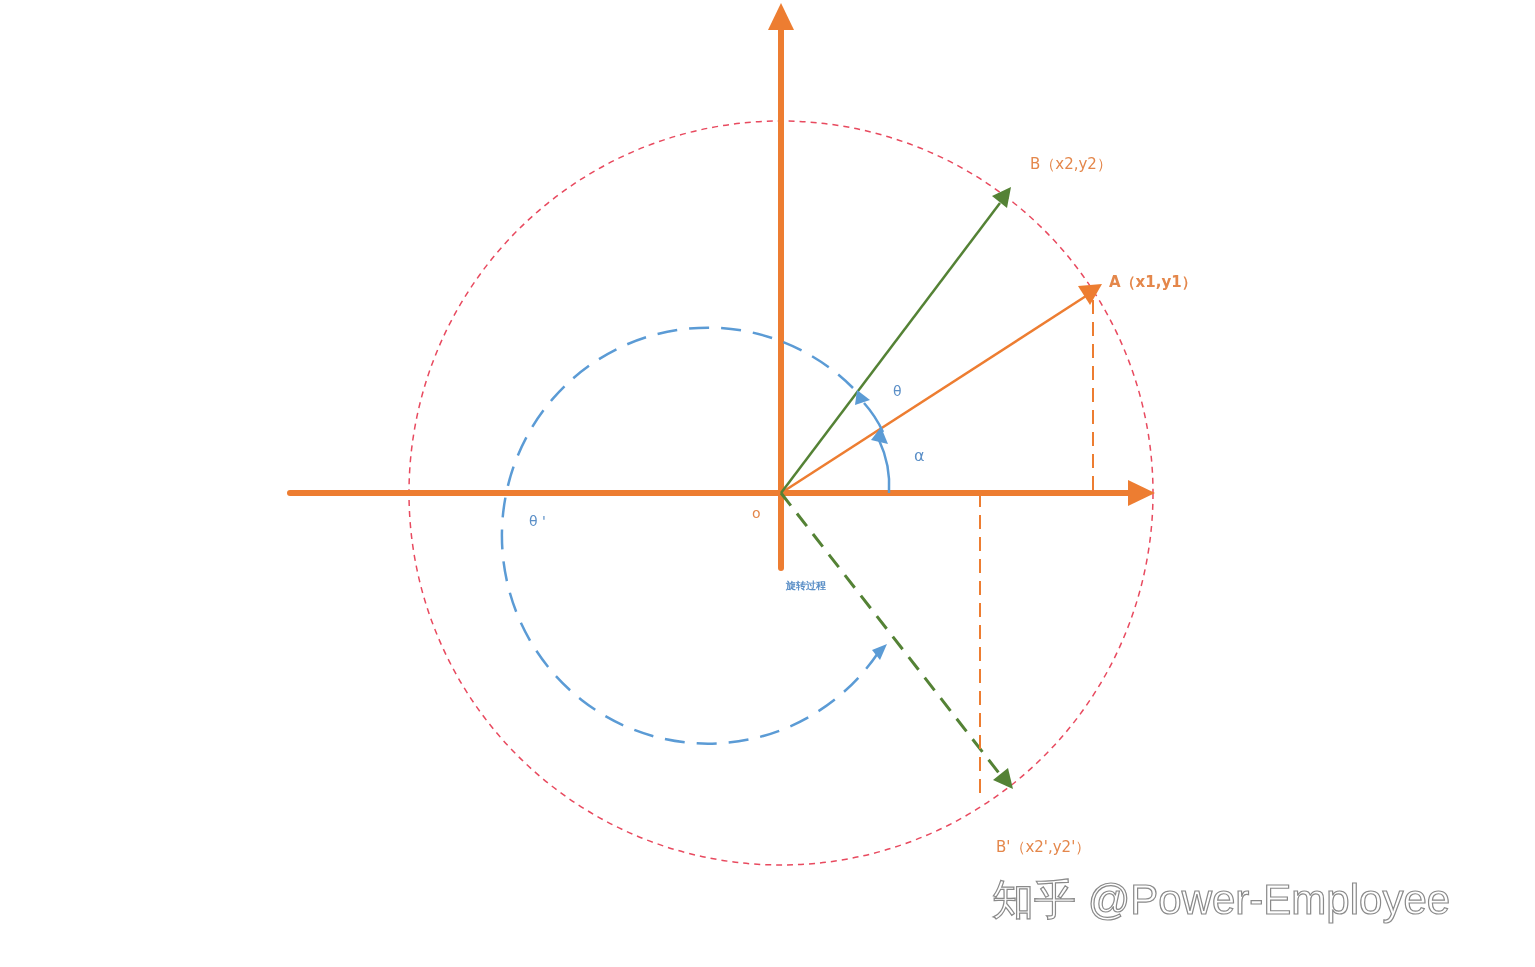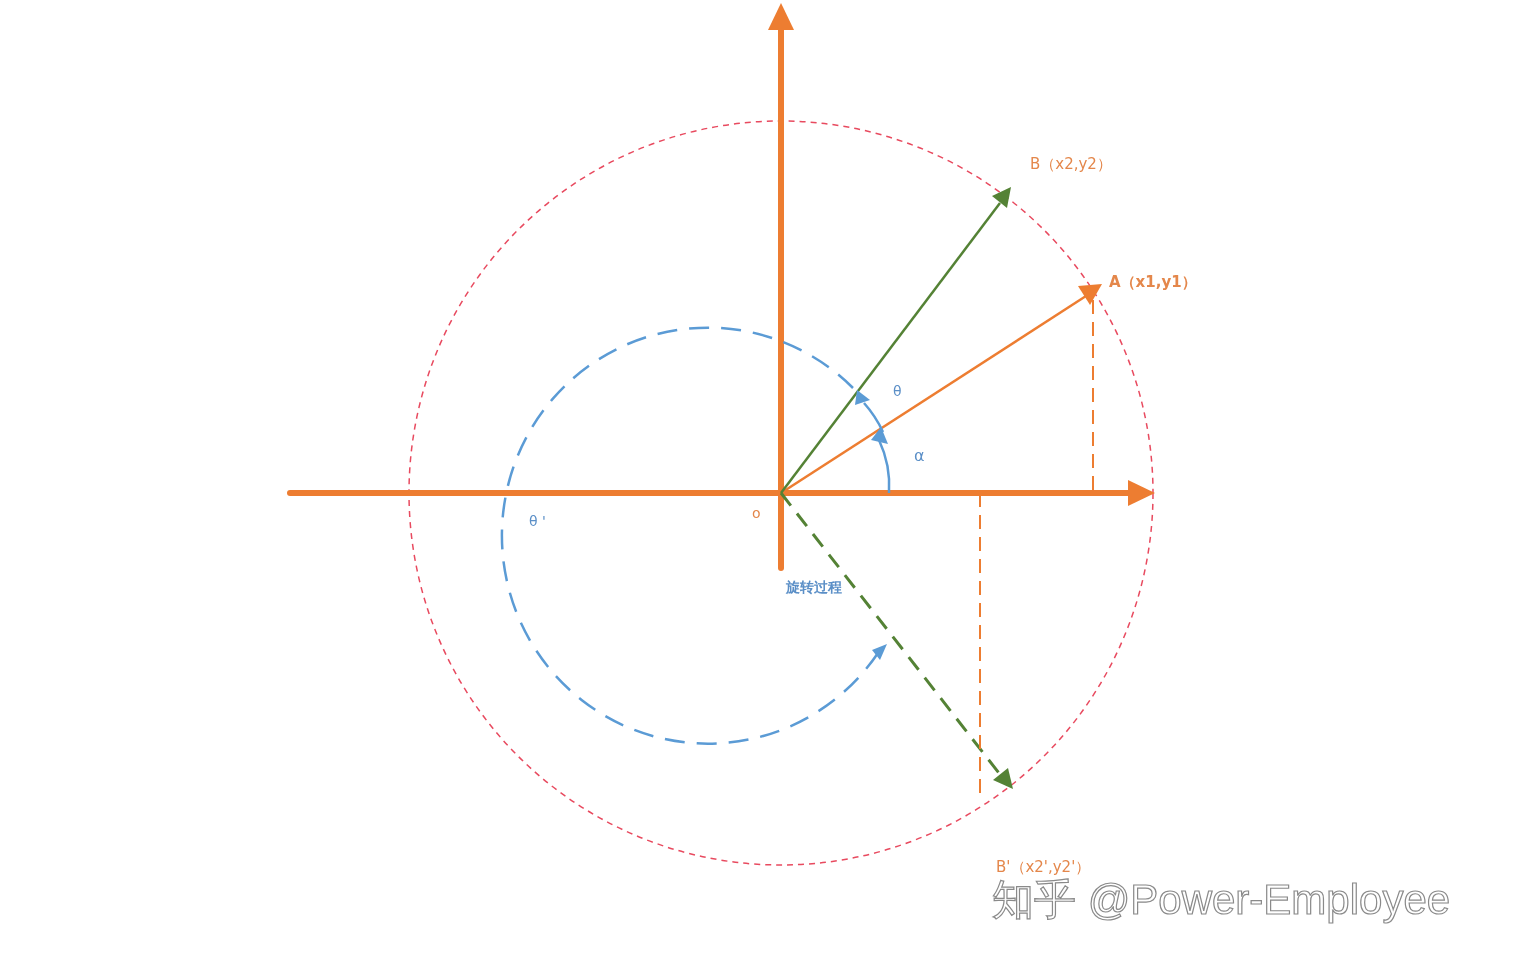--- a/index.html
+++ b/index.html
@@ -62,20 +62,20 @@
 
   <path d="M883,432 A118,118 0 0 0 864,403" fill="none" stroke="#5b9bd5" stroke-width="2.5"></path>
   <path d="M855,405 L857,390 L870,400 z" fill="#5b9bd5"></path>
 
   <path d="M853,388 A206,208 0 1 0 878,653" fill="none" stroke="#5b9bd5" stroke-width="2.5" stroke-dasharray="20,12"></path>
   <path d="M872,650 L887,644 L880,660 z" fill="#5b9bd5"></path>
 </svg>
 
 <div class="lbl orange" style="left:1003px; top:155px;margin-left:27px;">B（x2,y2）</div>
 <div class="lbl orange" style="left:1109px; top:273px;font-weight:bold;">A（x1,y1）</div>
-<div class="lbl orange" style="left:996px; top:838px;margin-top:20px;">B'（x2',y2'）</div>
+<div class="lbl orange" style="left:996px; top:838px;">B'（x2',y2'）</div>
 <div class="lbl orange" style="left:752px; top:505px; font-size:14px;">o</div>
 <div class="lbl blue" style="left:893px; top:383px; font-size:14px;">θ</div>
 <div class="lbl blue" style="left:914px; top:446px; font-size:16px;">α</div>
 <div class="lbl blue" style="left:529px; top:513px; font-size:14px;">θ '</div>
-<div class="lbl blue" style="left:786px; top:579px; font-size:14px; font-weight:bold;">旋转过程</div>
+<div class="lbl blue" style="left:786px; top:579px; font-size:10px; font-weight:bold;">旋转过程</div>
 
 <div class="watermark">知乎 @Power-Employee</div>
 
 </body></html>

